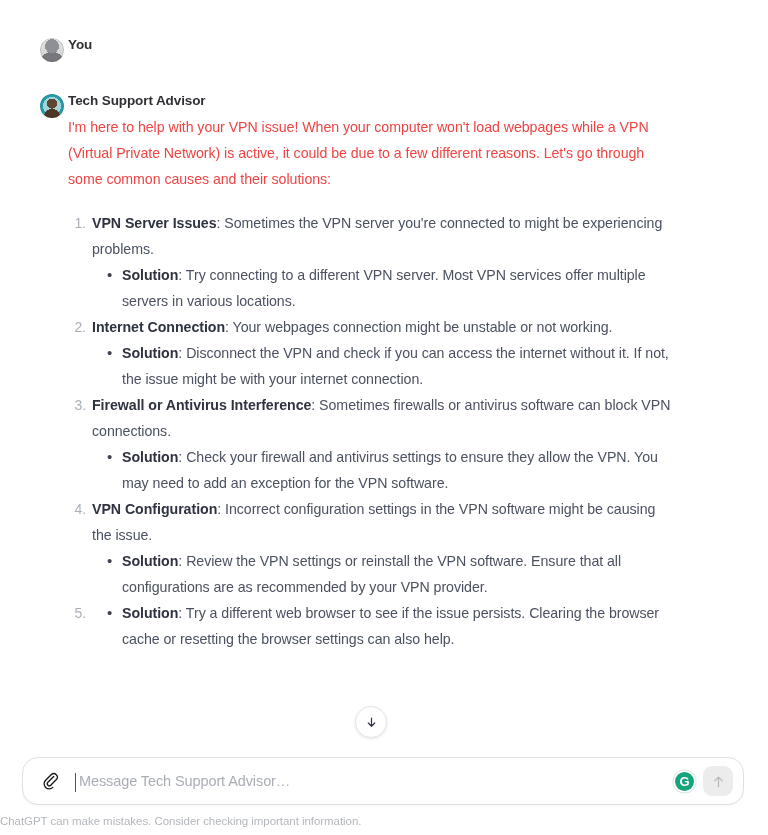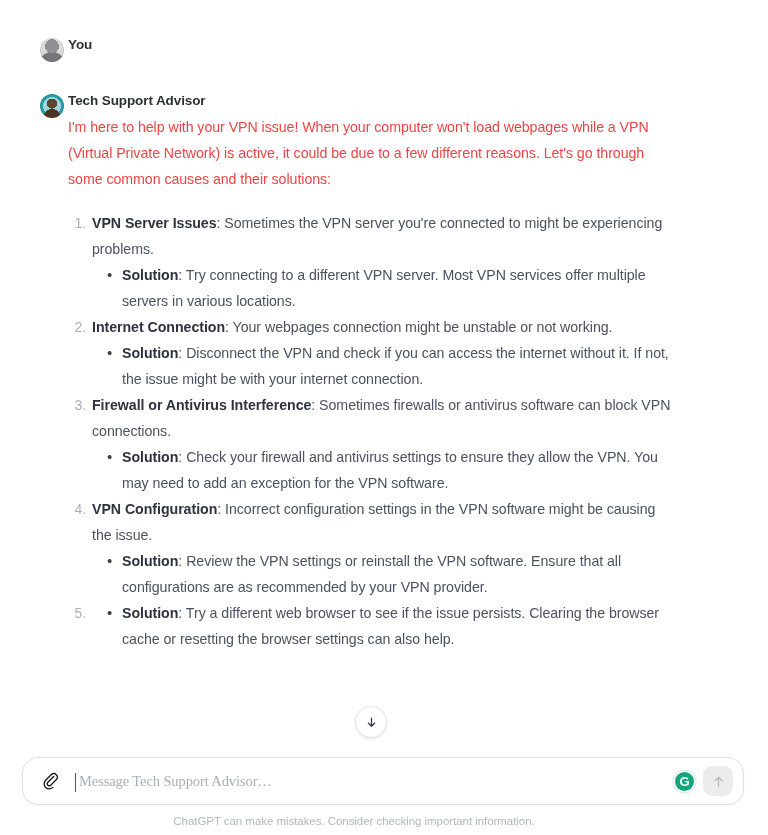--- a/index.html
+++ b/index.html
@@ -187,21 +187,20 @@
     width: 1px;
     height: 19px;
     background: #50535a;
   }
   .placeholder {
     font-size: 14.5px;
     color: #a9adb4;
     letter-spacing: -0.1px;
     padding-left: 4px;
     white-space: nowrap;
-    font-family: Liberation Serif, serif;
   }
   .grammarly {
     width: 19px;
     height: 19px;
     border-radius: 50%;
     background: #15a47b;
     color: #ffffff;
     font-size: 13px;
     font-weight: bold;
     line-height: 19px;
@@ -220,21 +219,21 @@
     justify-content: center;
     flex: 0 0 auto;
     margin-right: 10px;
   }
 
   .disclaimer {
     position: absolute;
     left: 0;
     top: 815px;
     width: 708px;
-    text-align: center;
+    text-align: left;
     font-size: 11.5px;
     color: #b4b7bc;
     letter-spacing: -0.05px;
   }
 </style>
 </head>
 <body>
 
 <div id="app">
 

